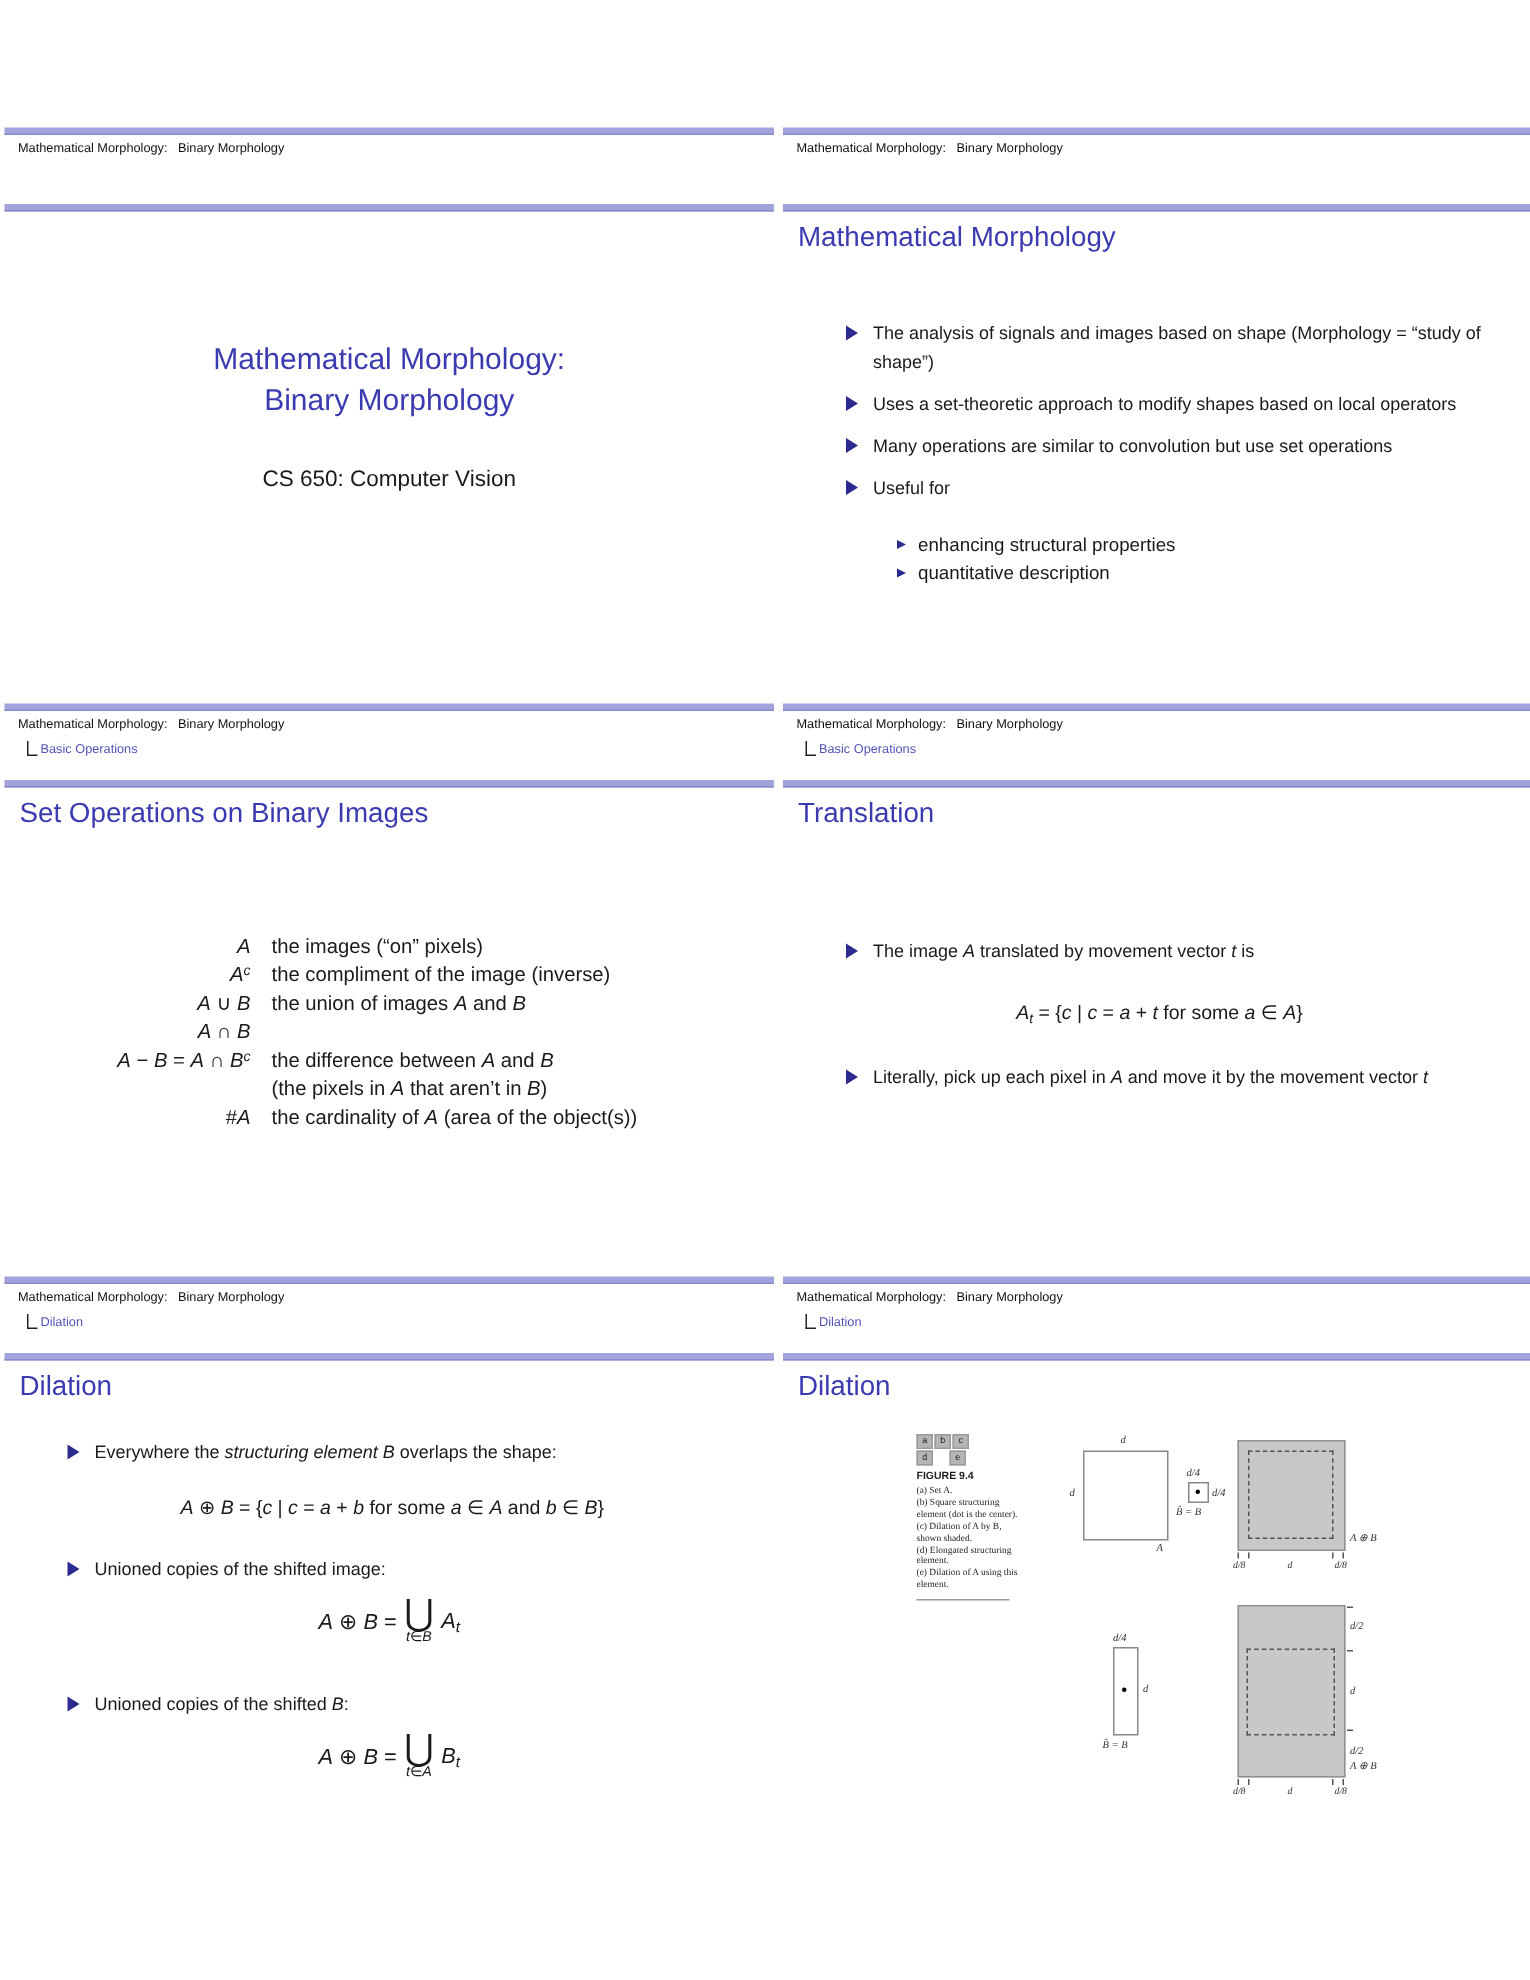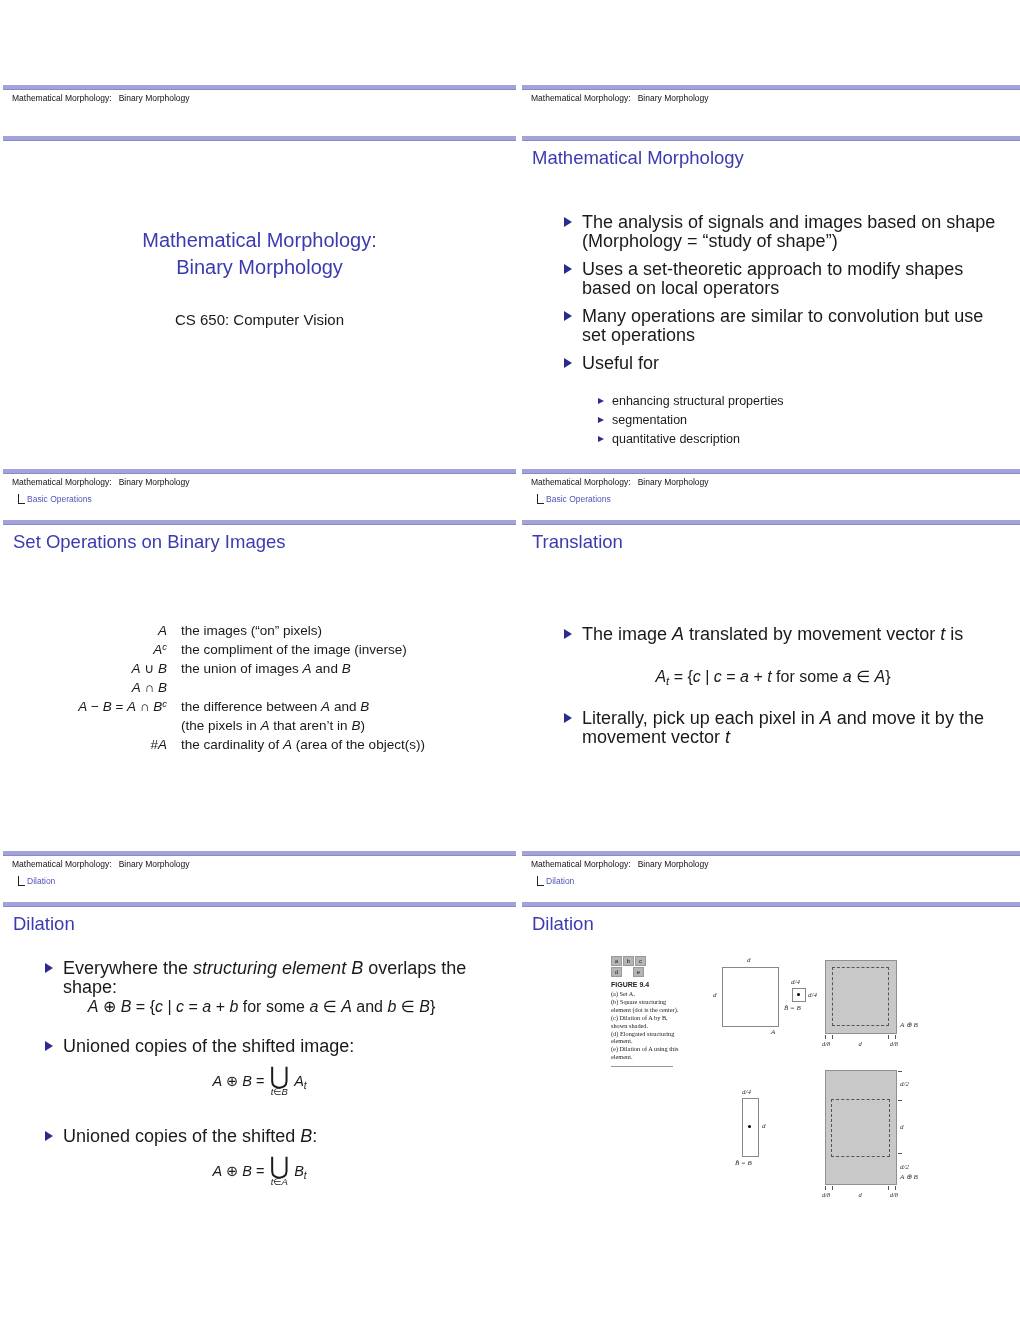--- a/index.html
+++ b/index.html
@@ -16,28 +16,28 @@
   .hp2 { margin-left:7px; }
   .ssub { position:absolute; top:25px; left:15px; font-size:8.5px; color:var(--subsection,#5252b8); }
   .lbr { display:inline-block; width:6px; height:9px; border-left:1px solid #222; border-bottom:1px solid #222; margin-right:2px; vertical-align:-2px; }
   .stitle { position:absolute; left:10px; top:62px; font-size:18.5px; color:var(--title,#3b3bb1); }
   .ctitle { position:absolute; top:142px; left:0; right:0; text-align:center; font-size:20px; line-height:27px; color:var(--title,#3b3bb1); }
   .csub  { position:absolute; top:226px; left:0; right:0; text-align:center; font-size:15px; color:#1a1a1a; }
   .blist { position:absolute; }
   .b-item { display:flex; margin-bottom:9px; }
   .tri { flex:0 0 auto; width:0; height:0; border-left:8px solid var(--bullet,#2a2a8f); border-top:5px solid transparent; border-bottom:5px solid transparent; margin:4px 10px 0 0; }
   .tri.sm { border-left-width:6px; border-top-width:3.5px; border-bottom-width:3.5px; margin:5px 8px 0 0; }
-  .b-text { font-size:18px; line-height:19px; }
+  .b-text { font-size:12px; line-height:19px; }
   .sublist { margin-left:34px; margin-top:20px; }
   .sublist .b-item { margin-bottom:2px; }
   .sublist .b-text { font-size:12.5px; line-height:17px; }
   i { font-style:italic; }
   sub { font-size:70%; font-style:italic; vertical-align:-3px; line-height:0; }
   sup { font-size:70%; font-style:italic; vertical-align:4px; line-height:0; }
-  .formula { position:absolute; left:4px; right:0; text-align:center; font-size:16px; }
+  .formula { position:absolute; left:4px; right:0; text-align:center; font-size:13px; }
   .uformula { position:absolute; left:0; right:0; display:flex; justify-content:center; align-items:center; font-size:14.5px; }
   .ucol { display:inline-flex; flex-direction:column; align-items:center; margin:0 5px; }
   .ucup { font-size:24px; line-height:22px; font-style:normal; }
   .ulim { font-size:9.5px; line-height:10px; font-style:normal; }
   .settable { position:absolute; top:152px; left:14px; }
   .trow { display:grid; grid-template-columns:150px 342px; column-gap:14px; line-height:19px; font-size:13.5px; }
   .tn { text-align:right; }
   
   .fig { position:absolute; inset:0; }
   .fcap { position:absolute; left:89px; top:105px; width:68px; font-family:"Liberation Serif", serif; color:#222; }
@@ -93,24 +93,20 @@
         <span class="tri"></span>
         <span class="b-text">Useful for</span>
       </div>
     <div class="sublist">
       <div class="b-item">
           <span class="tri sm"></span>
           <span class="b-text">enhancing structural properties</span>
         </div>
       <div class="b-item">
           <span class="tri sm"></span>
-          <span class="b-text">segmentation</span>
-        </div>
-      <div class="b-item">
-          <span class="tri sm"></span>
           <span class="b-text">quantitative description</span>
         </div>
     </div>
   </div>
 </div>
 
 <div class="slide" style="left:3px; top:469px; width:513px;">
   <div class="bar bar-top"></div>
   <div class="shead"><span>Mathematical Morphology:</span><span class="hp2">Binary Morphology</span></div>
   <div class="ssub"><span class="lbr"></span><span>Basic Operations</span></div>

